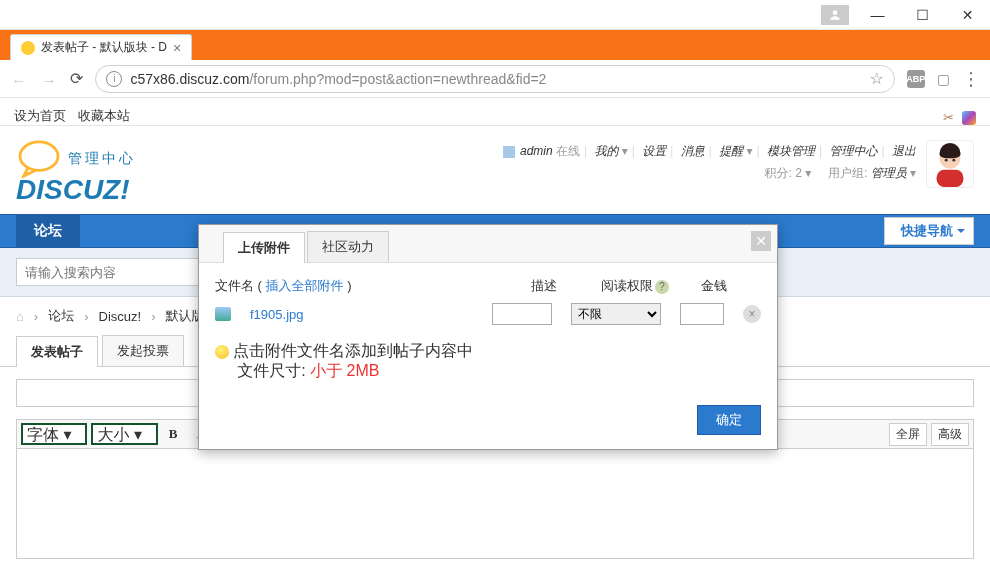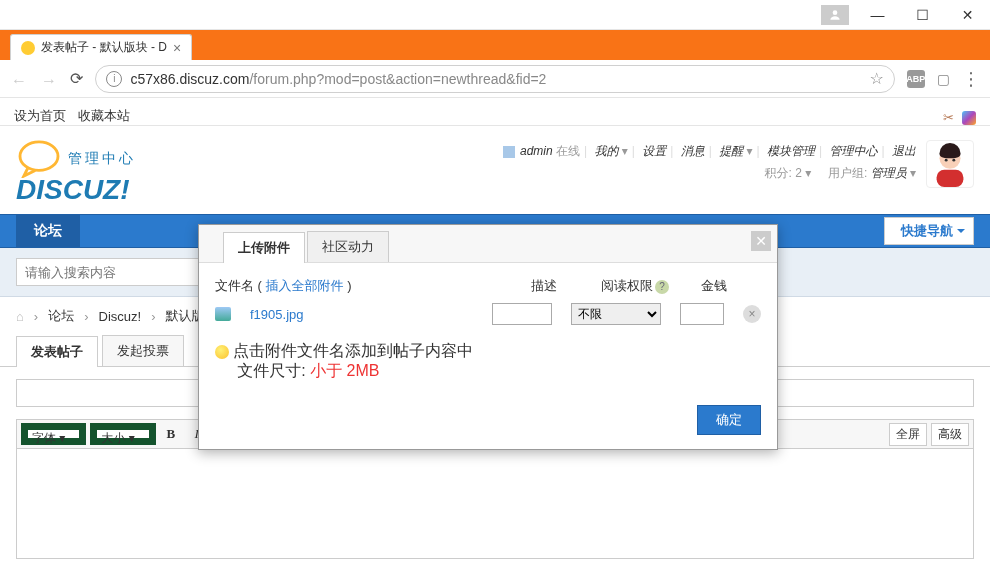--- a/index.html
+++ b/index.html
@@ -74,21 +74,21 @@
 .post-tabs { padding: 0 16px; border-bottom: 1px solid #cdcdcd; display: flex; }
 .post-tab { border: 1px solid #cdcdcd; border-bottom: none; padding: 6px 14px; font-size: 13px; background: #f7f7f7; margin-right: 4px; }
 .post-tab.active { background: #fff; font-weight: bold; position: relative; top: 1px; }
 
 
 .title-row { padding: 12px 16px; }
 .title-input { width: 100%; height: 28px; border: 1px solid #ccc; }
 
 
 .editor-bar { margin: 0 16px; border: 1px solid #ccc; background: #f7f7f7; height: 30px; display: flex; align-items: center; padding: 0 4px; gap: 4px; }
-.ed-select { border: 7px solid #14532d; height: 22px; font-size: 12px; background: #fff; padding: 0 14px 0 4px; }
+.ed-select { border: 2px solid #14532d; height: 22px; font-size: 16px; background: #fff; padding: 0 14px 0 4px; }
 .ed-btn { width: 22px; height: 22px; display: flex; align-items: center; justify-content: center; font-family: "Times New Roman"; font-size: 13px; }
 .ed-right { margin-left: auto; display: flex; gap: 4px; }
 .ed-rbtn { border: 1px solid #ccc; background: #fff; padding: 2px 6px; font-size: 12px; }
 
 
 .editor-area { margin: 0 16px; border: 1px solid #ccc; border-top: none; height: 110px; background: #fff; }
 
 
 .dialog { position: absolute; left: 198px; top: 224px; width: 580px; background: #fff; border: 1px solid #999; box-shadow: 0 3px 12px rgba(0,0,0,0.3); z-index: 100; }
 .dlg-tabs { display: flex; background: #f7f7f7; border-bottom: 1px solid #ddd; padding: 6px 8px 0; position: relative; }

